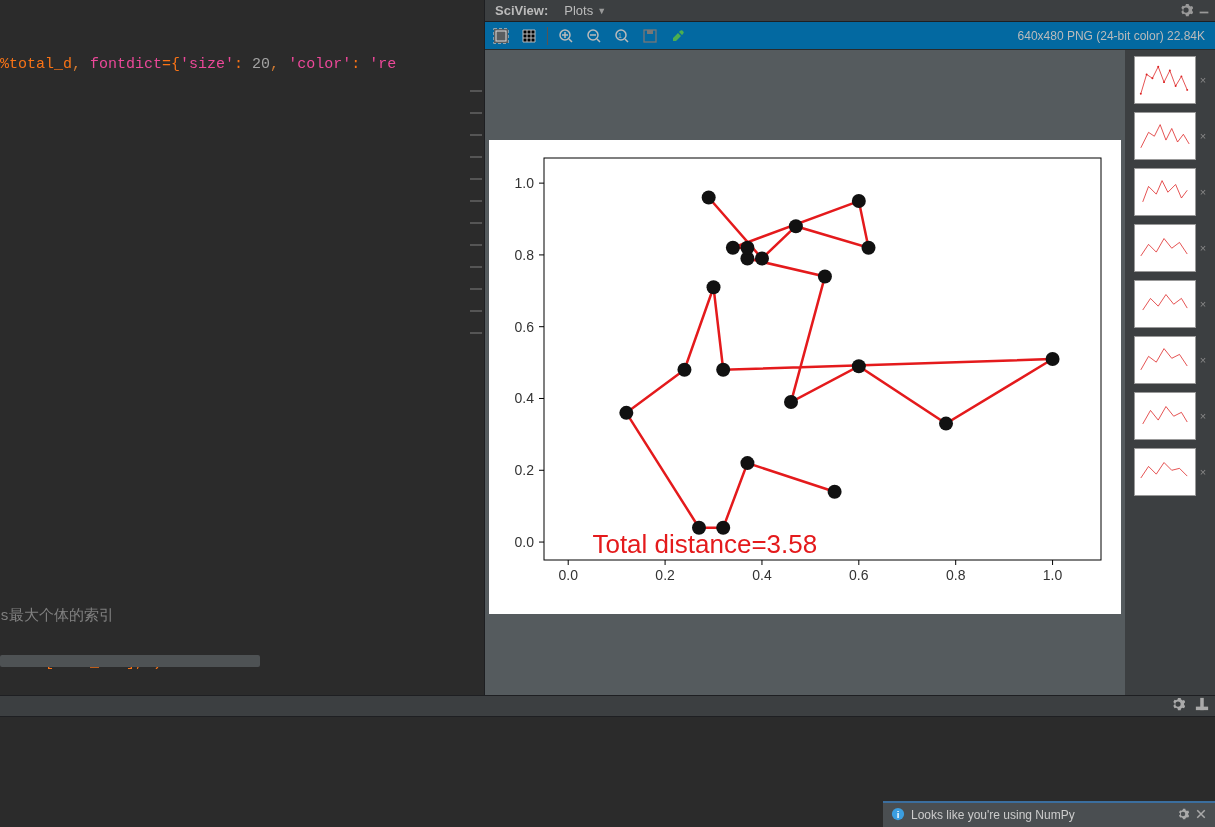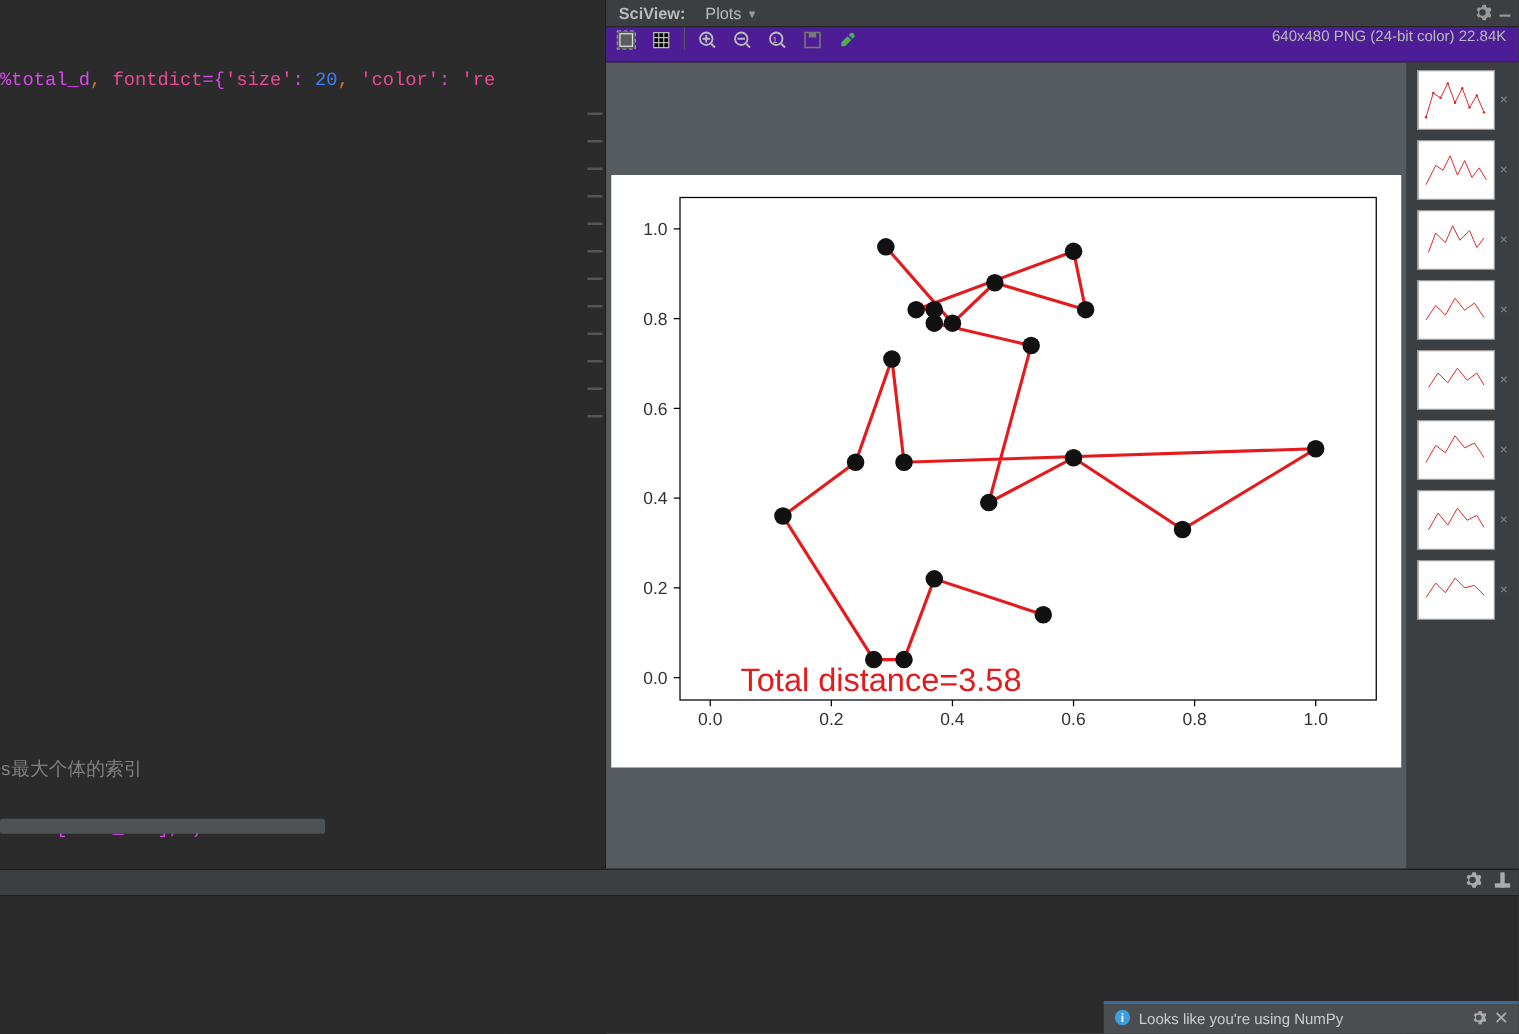--- a/index.html
+++ b/index.html
@@ -5,36 +5,36 @@
   html,body{margin:0;padding:0;width:1215px;height:827px;background:#2b2b2b;font-family:"Segoe UI",Arial,sans-serif;font-size:13px;color:#a9b7c6;overflow:hidden}
   *{box-sizing:border-box}
   .root{display:flex;width:100%;height:100%;position:relative}
   
   .editor{flex:0 0 484px;height:100%;background:#2b2b2b;position:relative;overflow:hidden}
   .code{position:absolute;left:0;top:30px;font-family:Consolas,"Courier New",monospace;font-size:15px;line-height:23px;white-space:pre}
   .code span{white-space:pre}
   .c-kwarg{color:#ec4899}
   .c-op{color:#cc7832}
   .c-str{color:#ec4899}
-  .c-num{color:#3b82f6}
-  .c-id{color:#d946ef}
+  .c-num{color:#a3a3a3}
+  .c-id{color:#f97316}
   .c-cn{color:#808080}
   .code-line{display:block}
   .editor-scroll{position:absolute;left:0;bottom:160px;height:12px;width:260px;background:#4e5254;border-radius:2px}
   .minimap-marks{position:absolute;right:2px;top:90px;width:12px}
   .minimap-marks div{height:2px;background:#555;margin-bottom:20px}
   
   .sciview{flex:1;display:flex;flex-direction:column;background:#3c3f41;border-left:1px solid #1e1f22}
   .sciview-tabs{height:22px;background:#3c3f41;display:flex;align-items:center;gap:4px;border-bottom:1px solid #1e1f22;padding-left:4px;position:relative}
   .sci-label{color:#bbb;font-weight:bold;padding:0 6px}
   .plots-tab{display:flex;align-items:center;gap:4px;color:#bbb;padding:0 6px}
   .plots-tab .chev{font-size:9px;color:#999}
   .sciview-gear{position:absolute;right:22px;top:3px;color:#999}
   .sciview-min{position:absolute;right:4px;top:2px;color:#999}
-  .sciview-toolbar{height:28px;background:#4c1d95;border-bottom:1px solid #2b2b2b;display:flex;align-items:flex-start;padding:0 6px;gap:8px;position:relative}
+  .sciview-toolbar{height:28px;background:#0369a1;border-bottom:1px solid #2b2b2b;display:flex;align-items:center;padding:0 6px;gap:8px;position:relative}
   .tbtn{width:20px;height:20px;display:flex;align-items:center;justify-content:center;color:#bbb}
   .tbtn svg{display:block}
   .sep{width:1px;height:18px;background:#555}
   .plot-info{position:absolute;right:10px;color:#bbb;font-size:12px}
   .sciview-body{flex:1;display:flex;background:#555b5e}
   .plot-area{flex:1;display:flex;align-items:flex-start;justify-content:center;padding-top:90px;background:#555b5e}
   .plot-canvas{width:632px;height:474px;background:#fff;position:relative}
   .thumbs{flex:0 0 90px;background:#3c3f41;display:flex;flex-direction:column;align-items:center;padding-top:6px;gap:8px;overflow:hidden;position:relative}
   .thumb-row{display:flex;align-items:center;gap:4px}
   .thumb{width:62px;height:48px;background:#fff;border:1px solid #999;position:relative}

